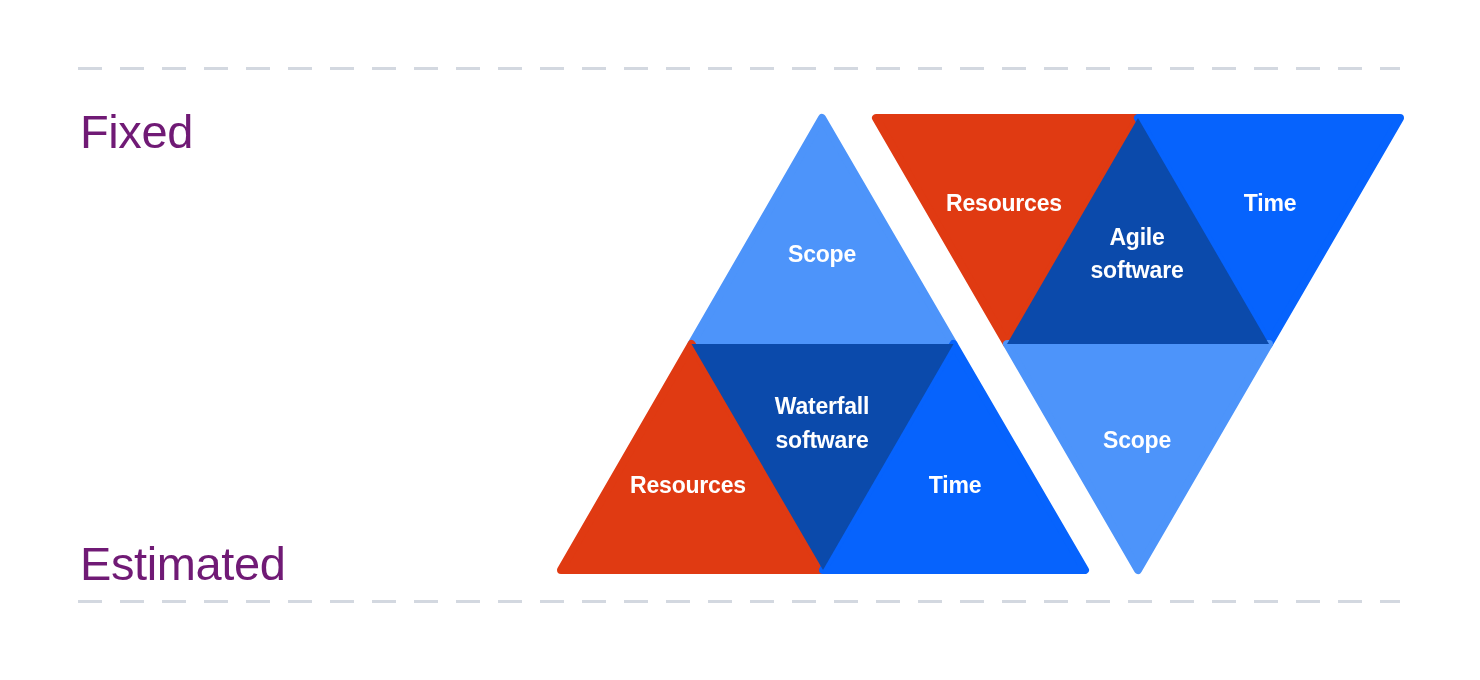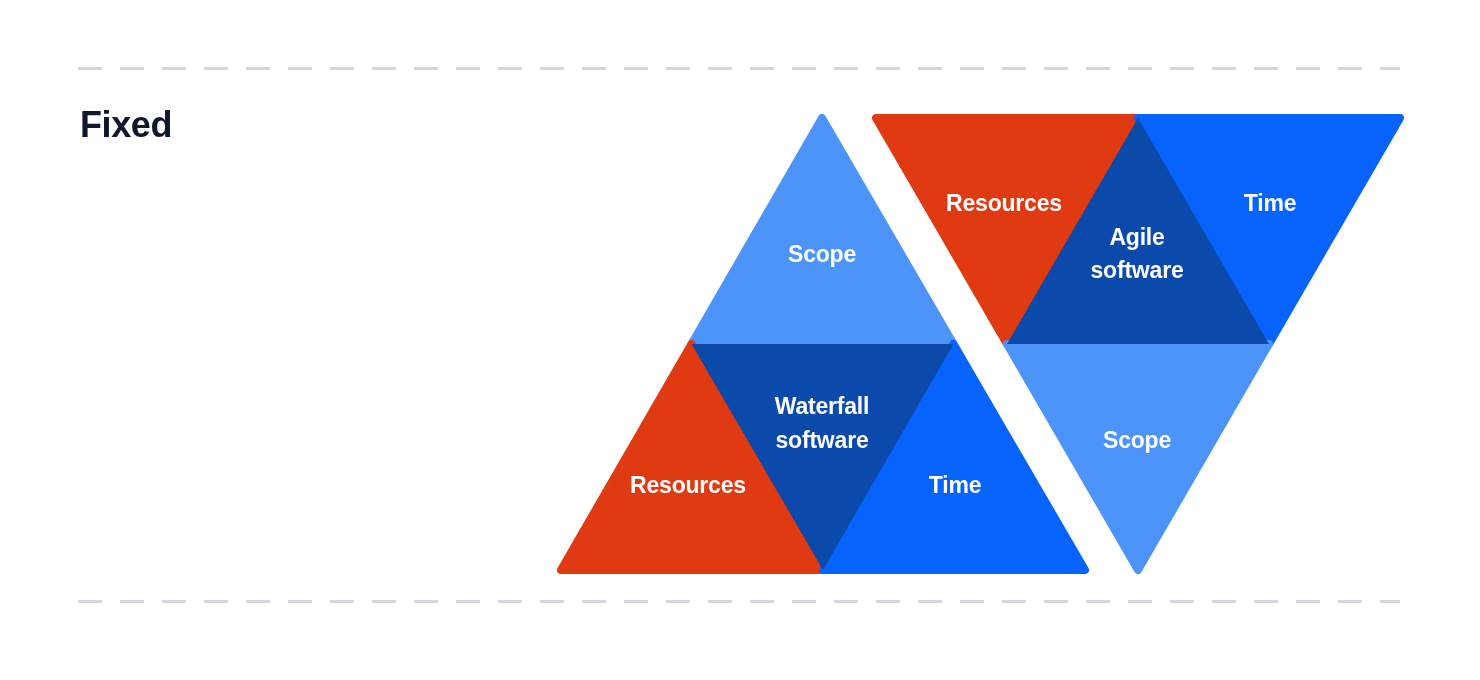--- a/index.html
+++ b/index.html
@@ -14,24 +14,24 @@
     overflow: hidden;
   }
   #stage {
     position: relative;
     width: 1480px;
     height: 680px;
     background: #ffffff;
   }
   .axis-label {
     position: absolute;
-    font-size: 36px;
-    font-weight: bold;
+    font-size: 47px;
+    font-weight: normal;
     letter-spacing: -0.4px;
-    color: #0f172a;
+    color: #701a75;
     white-space: nowrap;
   }
   #fixed-label { left: 80px; top: 104px; }
   #estimated-label { left: 80px; top: 536px; }
 
   .dash-line {
     position: absolute;
     left: 78px;
     width: 1322px;
     height: 3px;
@@ -60,20 +60,21 @@
 </head>
 <body>
 
 <div id="stage">
 
   <div class="dash-line" id="dash-top"></div>
   <div class="dash-line" id="dash-bottom"></div>
 
   <div class="axis-label" id="fixed-label">Fixed</div>
 
+  <div class="axis-label" id="estimated-label">Estimated</div>
 
   <svg id="triangles" width="1480" height="680" viewBox="0 0 1480 680">
 
     <g>
 
       <path d="M 822 118 L 953.5 344 L 691.5 344 Z" fill="#4d94fa" stroke="#4d94fa" stroke-width="8" stroke-linejoin="round"></path>
 
       <path d="M 691.5 344 L 823 570 L 561 570 Z" fill="#e03a12" stroke="#e03a12" stroke-width="8" stroke-linejoin="round"></path>
 
       <path d="M 953.5 344 L 1085 570 L 823 570 Z" fill="#0663fd" stroke="#0663fd" stroke-width="8" stroke-linejoin="round"></path>

